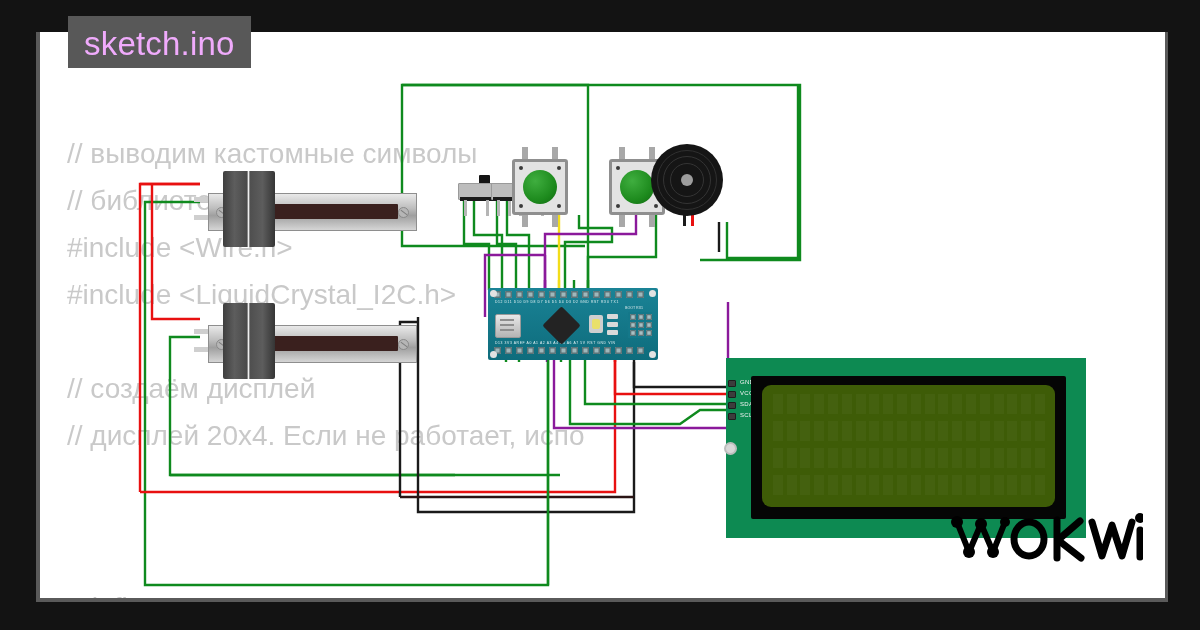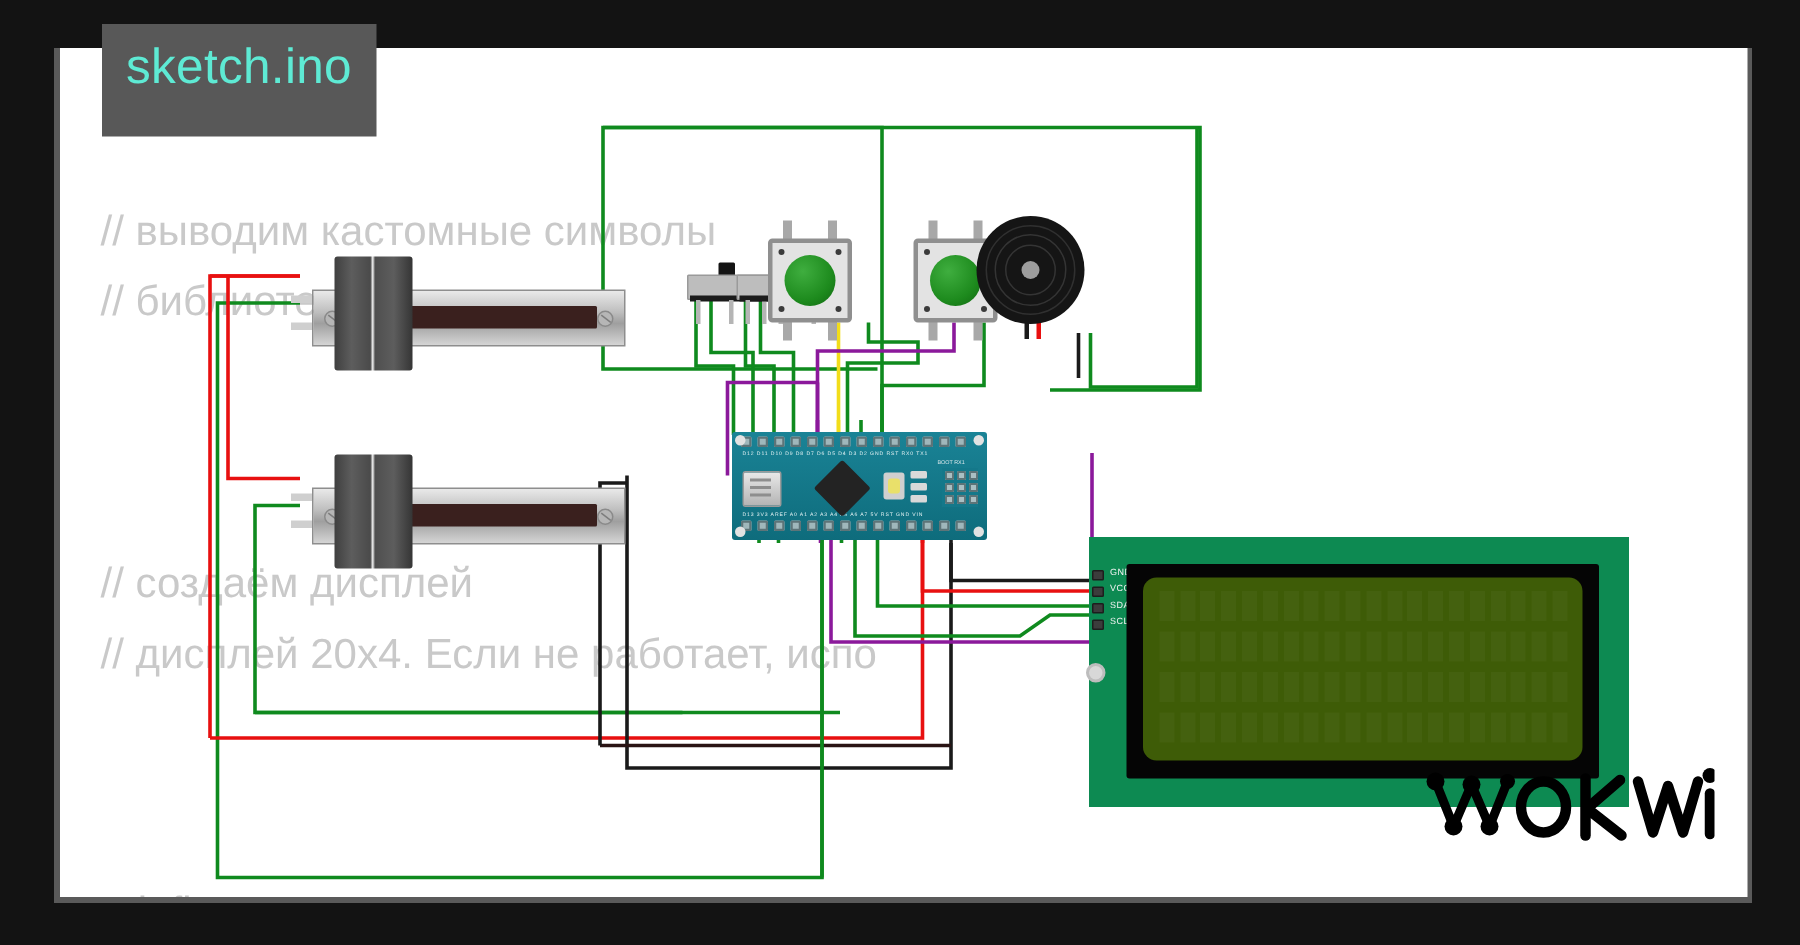--- a/index.html
+++ b/index.html
@@ -4,22 +4,22 @@
 <style>
   html,body{margin:0;padding:0;background:#111;}
   body{width:1200px;height:630px;overflow:hidden;font-family:"Liberation Sans",sans-serif;}
   #root{position:relative;width:1200px;height:630px;background:#131313;}
 
   
   #bevel{position:absolute;left:36px;top:32px;width:1132px;height:570px;background:#5a5a5a;}
   #canvas{position:absolute;left:40px;top:32px;width:1125px;height:566px;background:#ffffff;overflow:hidden;}
 
   
-  #tab{position:absolute;left:68px;top:16px;background:#585858;color:#5eead4;
-       font-size:33px;line-height:1;padding:11px 16px 31px 16px;letter-spacing:.2px;z-index:60;}
+  #tab{position:absolute;left:68px;top:16px;background:#585858;color:#f0abfc;
+       font-size:33px;line-height:1;padding:11px 16px 8px 16px;letter-spacing:.2px;z-index:60;}
 
   
   #code{position:absolute;left:0;top:0;width:1125px;height:566px;z-index:1;pointer-events:none;}
   .cl{position:absolute;left:27px;color:#c9c9c9;font-size:28px;line-height:1;white-space:pre;
       font-family:"Liberation Sans",sans-serif;}
 
   
   #circuit{position:absolute;left:0;top:0;width:1125px;height:566px;z-index:5;}
   #circuit svg{position:absolute;left:0;top:0;}
 
@@ -105,20 +105,22 @@
 
 <div id="root">
 
   <div id="bevel"></div>
 
   <div id="canvas">
 
     <div id="code">
         <div class="cl" style="top: 108px;">// выводим кастомные символы</div>
         <div class="cl" style="top: 155px;">// библиотека для дисплея</div>
+        <div class="cl" style="top: 202px;">#include &lt;Wire.h&gt;</div>
+        <div class="cl" style="top: 249px;">#include &lt;LiquidCrystal_I2C.h&gt;</div>
         <div class="cl" style="top: 296px;"></div>
         <div class="cl" style="top: 343px;">// создаём дисплей</div>
         <div class="cl" style="top: 390px;">// дисплей 20x4. Если не работает, испо</div>
         <div class="cl" style="top: 437px;"></div>
         <div class="cl" style="top: 531px;"></div>
         <div class="cl" style="top: 562px;">#define ВЕРХНЯЯ_ПРАВАЯ 5</div>
       </div>
 
     <div id="circuit">
 

